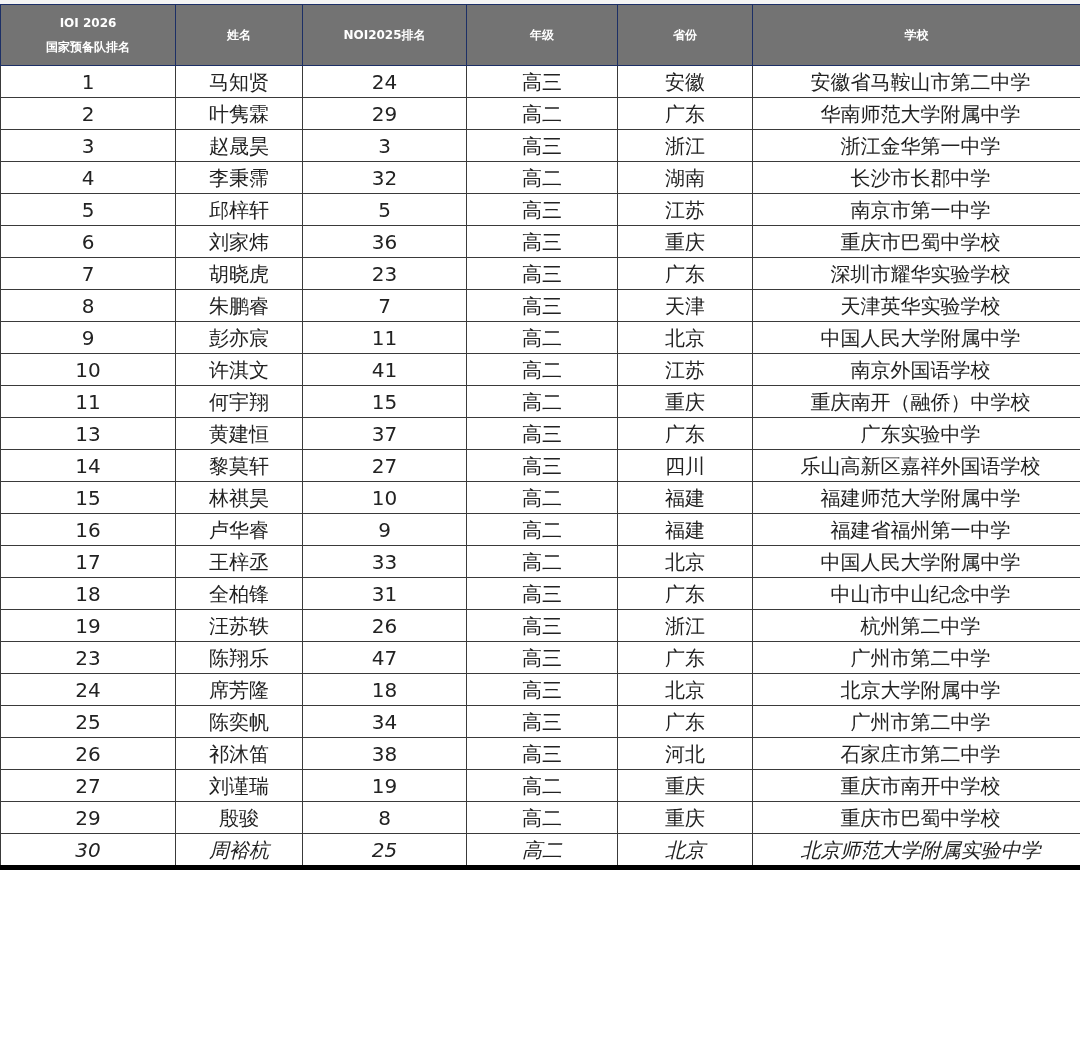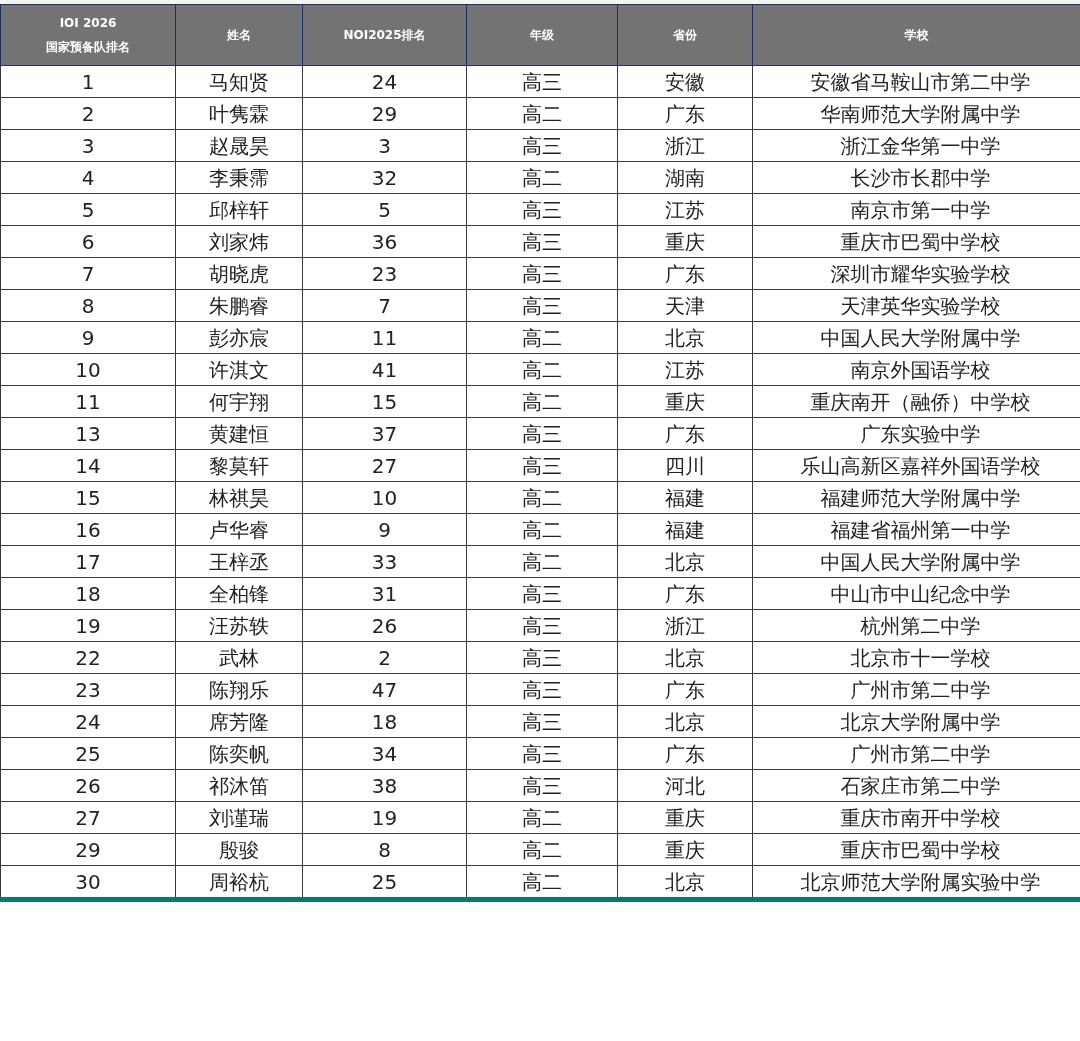--- a/index.html
+++ b/index.html
@@ -8,21 +8,21 @@
   .top-strip { position: absolute; left: 0; top: 0; width: 1080px; height: 4px; background: #f4f4f4; }
   table { position: absolute; left: 0; top: 4px; width: 1080px; border-collapse: collapse; table-layout: fixed; }
   col.c0 { width: 175px; } col.c1 { width: 127px; } col.c2 { width: 164px; }
   col.c3 { width: 151px; } col.c4 { width: 135px; } col.c5 { width: 328px; }
   th { background: #737373; color: #ffffff; font-weight: bold; font-size: 12px; height: 60px;
        border: 1.5px solid #1c2f66; text-align: center; vertical-align: middle; padding: 0; line-height: 24px; }
   th .l1, th .l2 { display: block; }
   td { height: 31px; border: 1.5px solid #3a3a3a; font-size: 20px; color: #222; text-align: center;
        vertical-align: middle; padding: 0; line-height: 28px; white-space: nowrap; overflow: hidden; }
   td.school { text-align: center; padding-left: 8px; }
-  tr:last-child td { border-bottom: 5px solid #0f766e; }
+  tr:last-child td { border-bottom: 5px solid #000000; font-style: italic; }
 </style>
 </head>
 <body>
 
 <div class="top-strip"></div>
 
 <table>
   <colgroup>
     <col class="c0">
       <col class="c1">
@@ -183,28 +183,20 @@
       </tr>
       <tr>
         <td>19</td>
         <td>汪苏轶</td>
         <td>26</td>
         <td>高三</td>
         <td>浙江</td>
         <td class="school">杭州第二中学</td>
       </tr>
       <tr>
-        <td>22</td>
-        <td>武林</td>
-        <td>2</td>
-        <td>高三</td>
-        <td>北京</td>
-        <td class="school">北京市十一学校</td>
-      </tr>
-      <tr>
         <td>23</td>
         <td>陈翔乐</td>
         <td>47</td>
         <td>高三</td>
         <td>广东</td>
         <td class="school">广州市第二中学</td>
       </tr>
       <tr>
         <td>24</td>
         <td>席芳隆</td>

